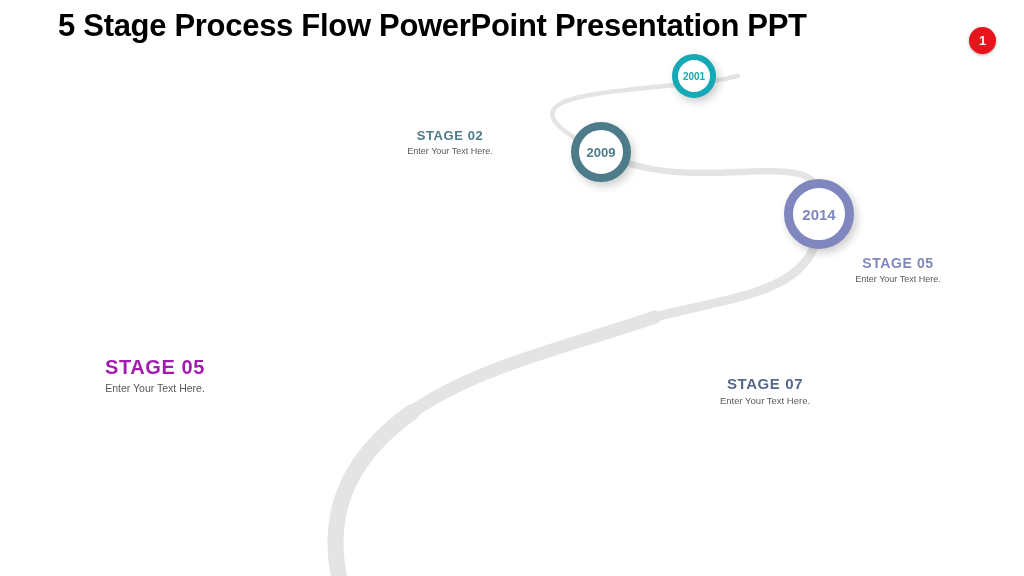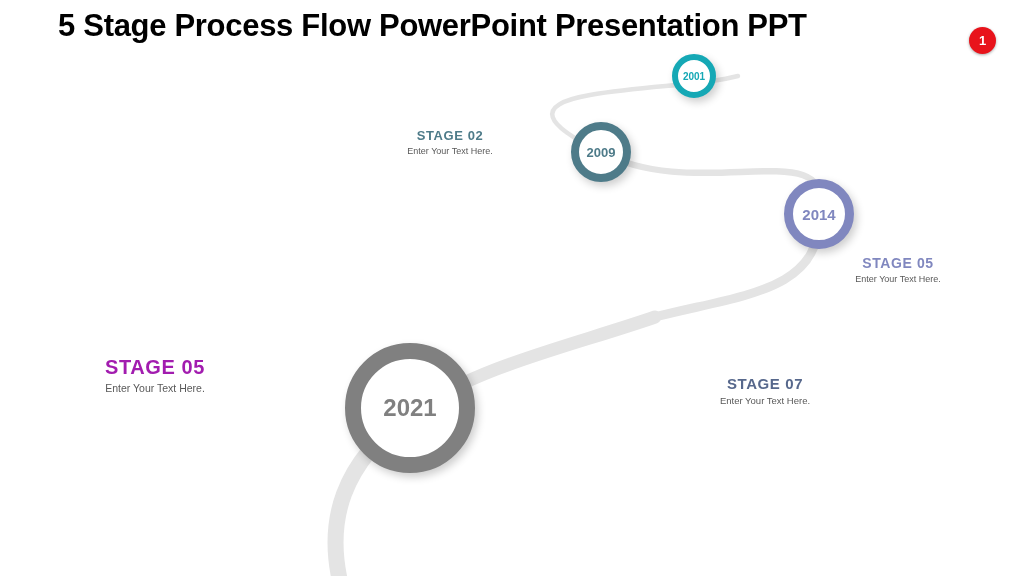--- a/index.html
+++ b/index.html
@@ -127,23 +127,20 @@
 
   <div class="marker marker-2" style="border-color: rgb(78, 123, 137);">
     <span style="color: rgb(78, 123, 137);">2009</span>
   </div>
 
   <div class="marker marker-3" style="border-color: rgb(128, 135, 191);">
     <span style="color: rgb(128, 135, 191);">2014</span>
   </div>
 
 
-  <div class="marker marker-5" style="border-color: rgb(128, 128, 128);">
-    <span style="color: rgb(128, 128, 128);">2021</span>
-  </div>
 
 
   <div class="stage-block stage-block-2">
     <div class="stage-label" style="color: rgb(78, 123, 137);">STAGE 02</div>
     <div class="stage-desc">Enter Your Text Here.</div>
   </div>
 
   <div class="stage-block stage-block-3">
     <div class="stage-label" style="color: rgb(128, 135, 191);">STAGE 05</div>
     <div class="stage-desc">Enter Your Text Here.</div>

